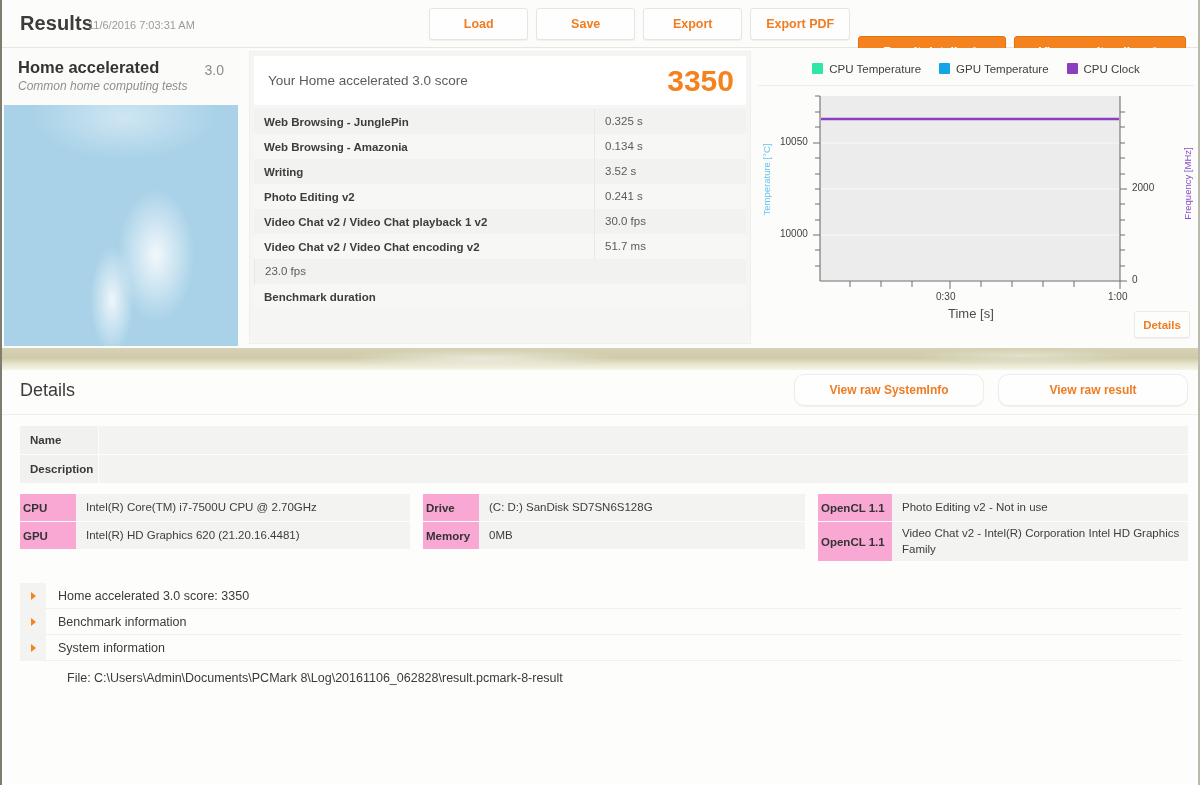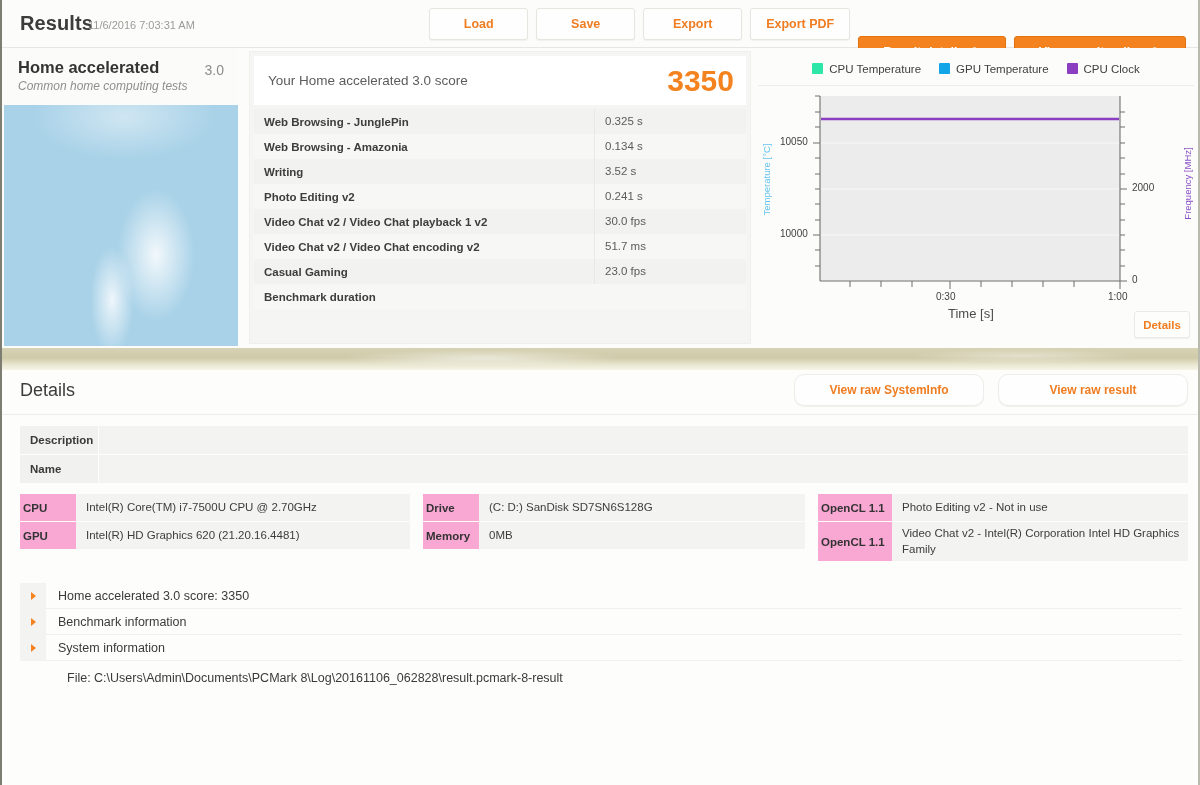--- a/index.html
+++ b/index.html
@@ -287,21 +287,20 @@
         </div>
         <div class="score-row">
           <div class="name">Video Chat v2 / Video Chat playback 1 v2</div>
           <div class="val">30.0 fps</div>
         </div>
         <div class="score-row">
           <div class="name">Video Chat v2 / Video Chat encoding v2</div>
           <div class="val">51.7 ms</div>
         </div>
         <div class="score-row">
-          <div class="name">Casual Gaming</div>
           <div class="val">23.0 fps</div>
         </div>
         <div class="score-row">
           <div class="name">Benchmark duration</div>
         </div>
       </div>
     </div>
 
     <div class="chart-panel">
       <div class="legend">
@@ -400,25 +399,25 @@
     <div class="details-head">
       <div class="details-title">Details</div>
       <div class="details-btns">
         <div class="btn-raw">View raw SystemInfo</div>
         <div class="btn-raw">View raw result</div>
       </div>
     </div>
 
     <div class="nd">
       <div class="nd-row">
+        <div class="nd-key">Name</div>
+        <div class="nd-val"></div>
+      </div>
+      <div class="nd-row">
         <div class="nd-key">Description</div>
-        <div class="nd-val"></div>
-      </div>
-      <div class="nd-row">
-        <div class="nd-key">Name</div>
         <div class="nd-val"></div>
       </div>
     </div>
 
     <div class="specs">
       <div class="spec-col a">
         <div class="spec-row">
           <div class="spec-key">CPU</div>
           <div class="spec-val">Intel(R) Core(TM) i7-7500U CPU @ 2.70GHz</div>
         </div>

